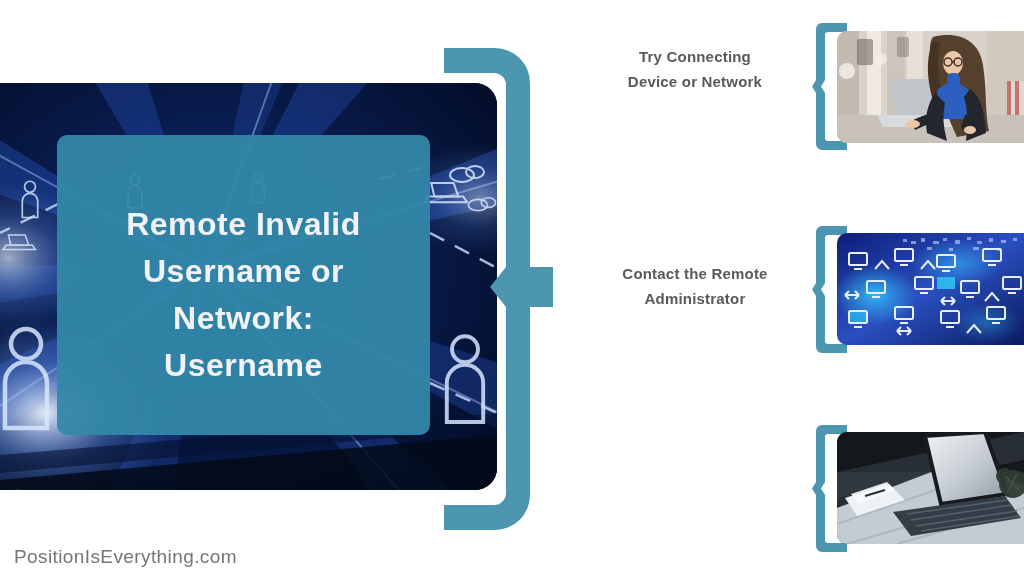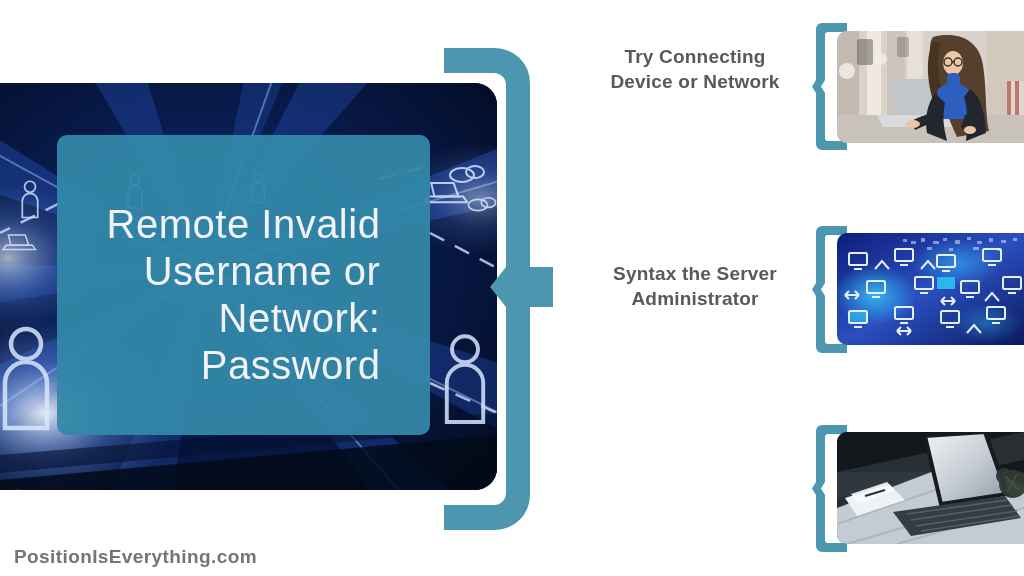--- a/index.html
+++ b/index.html
@@ -21,31 +21,30 @@
   }
   .hero svg{display:block;width:100%;height:100%;}
   
   .title-box{
     position:absolute;left:57px;top:135px;width:373px;height:300px;
     border-radius:10px;background:var(--title-box);opacity:0.94;
     display:flex;align-items:center;justify-content:center;text-align:center;
   }
   .title-box .title-lines{transform:translateY(10px);}
   .title-box span{
-    display:block;color:#ffffff;font-weight:400;font-size:40px;line-height:47px;
+    display:block;color:#ffffff;font-weight:700;font-size:32px;line-height:47px;
     letter-spacing:.5px;
-    text-align:right;
   }
   
   .big-brace{position:absolute;left:444px;top:48px;width:109px;height:482px;color:var(--accent);}
   .big-brace path{fill:currentColor;}
   
   .item-label{
     position:absolute;left:580px;width:230px;text-align:center;
-    color:var(--label-text);font-size:19px;line-height:25px;font-weight:600;
+    color:var(--label-text);font-size:15px;line-height:25px;font-weight:600;
     letter-spacing:.2px;
   }
   .item-label span{display:block;}
   .label-1{top:44px;}
   .label-2{top:261px;}
   .label-3{top:476px;}
   .bracket{position:absolute;left:812px;width:35px;height:127px;color:var(--accent);}
   .bracket path{fill:currentColor;}
   .bracket-1{top:23px;}
   .bracket-2{top:226px;}
@@ -54,21 +53,21 @@
     position:absolute;left:837px;width:187px;height:112px;
     border-radius:10px 0 0 10px;overflow:hidden;
   }
   .item-img svg{display:block;width:100%;height:100%;}
   .img-1{top:31px;}
   .img-2{top:233px;}
   .img-3{top:432px;}
   
   .watermark{
     position:absolute;left:14px;top:546px;
-    color:var(--watermark-text);font-size:19px;letter-spacing:.4px;font-weight:700;text-align:right;
+    color:var(--watermark-text);font-size:19px;letter-spacing:.4px;font-weight:400;text-align:right;
   }
 </style>
 </head>
 <body>
 
 <div class="stage">
 
   <div class="hero">
     <svg viewBox="0 0 497 407" preserveAspectRatio="none">
       <defs>
@@ -152,21 +151,21 @@
       </g>
       <line x1="0" y1="418" x2="180" y2="452" stroke="#eaf2ff" stroke-width="4" stroke-dasharray="24 16" opacity=".9"></line>
     </svg>
   </div>
 
   <div class="title-box">
     <div class="title-lines">
       <span>Remote Invalid</span>
       <span>Username or</span>
       <span>Network:</span>
-      <span>Password</span>
+      <span>Username</span>
     </div>
   </div>
 
   <svg class="big-brace" viewBox="0 0 109 482">
     <path d="M0,0 H51 A35,35 0 0 1 86,35 V219 H109 V259 H86 V447 A35,35 0 0 1 51,482 H0 V457 H50 A12,12 0 0 0 62,445 V259 L46,239 L62,219 V37 A12,12 0 0 0 50,25 H0 Z"></path>
   </svg>
 
   <div class="item-label label-1">
     <span>Try Connecting</span>
     <span>Device or Network</span>
@@ -208,21 +207,21 @@
       <path d="M98,62 q-12,18 -8,40 l20,8 q-6,-22 -2,-38 z" fill="#23262e"></path>
       <path d="M133,58 q14,8 16,44 l-20,8 q3,-28 -2,-44 z" fill="#23262e"></path>
       <path d="M102,80 q-16,4 -28,10 l4,9 q15,-7 26,-9 z" fill="#23262e"></path>
       <ellipse cx="76" cy="93" rx="7" ry="4" fill="#ecc6a6"></ellipse>
       <rect x="126" y="84" width="9" height="15" rx="2" fill="#23262b" transform="rotate(18 130 91)"></rect>
       <ellipse cx="133" cy="99" rx="6" ry="4" fill="#ecc6a6"></ellipse>
     </svg>
   </div>
 
   <div class="item-label label-2">
-    <span>Syntax the Server</span>
+    <span>Contact the Remote</span>
     <span>Administrator</span>
     <span></span>
   </div>
   <svg class="bracket bracket-2" viewBox="0 0 35 127">
     <path d="M35,0 H10 A6,6 0 0 0 4,6 V57 L0,63.5 L4,70 V121 A6,6 0 0 0 10,127 H35 V118 H16 A3,3 0 0 1 13,115 V70 L9,63.5 L13,57 V12 A3,3 0 0 1 16,9 H35 Z"></path>
   </svg>
   <div class="item-img img-2">
     <svg viewBox="0 0 187 112" preserveAspectRatio="none">
       <defs>
         <linearGradient id="netbg" x1="0" y1="0" x2="1" y2="1">

